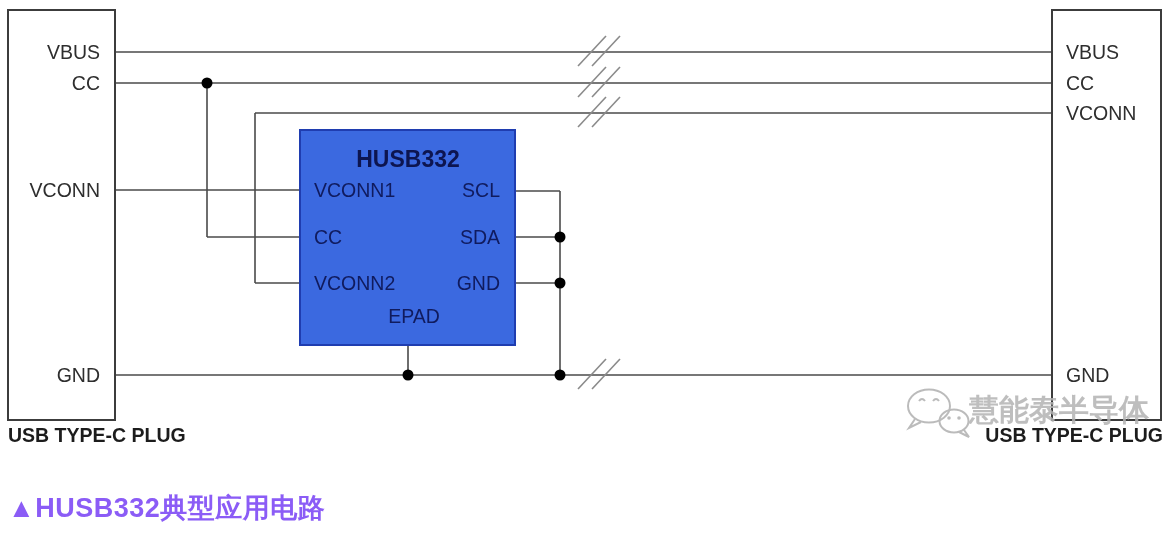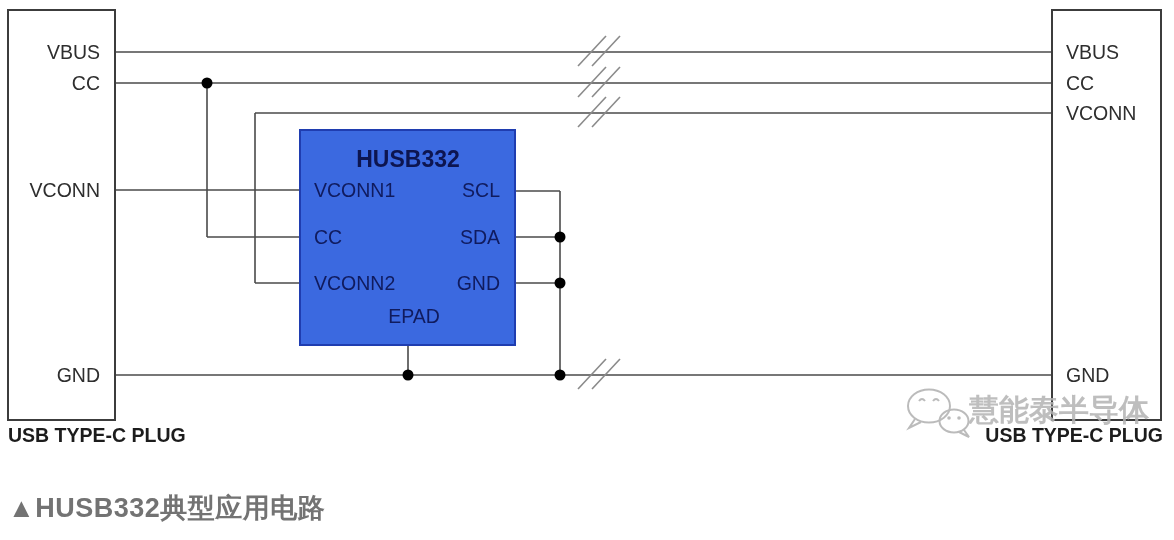--- a/index.html
+++ b/index.html
@@ -32,21 +32,21 @@
   .wm-text     { font-size: 30px; font-weight: bold; fill: #b3b3b3; }
   .wm-shape    { stroke: #b0b0b0; stroke-width: 2; fill: none; }
   .wm-eye     { fill: #b0b0b0; stroke: none; }
 
   .caption {
     position: absolute;
     left: 8px;
     top: 490px;
     font-size: 27px;
     font-weight: bold;
-    color: #737373;
+    color: #8b5cf6;
     letter-spacing: 0.5px;
   }
 </style>
 </head>
 <body>
 
 <div id="stage">
 
   <svg width="1174" height="540" viewBox="0 0 1174 540">
 

